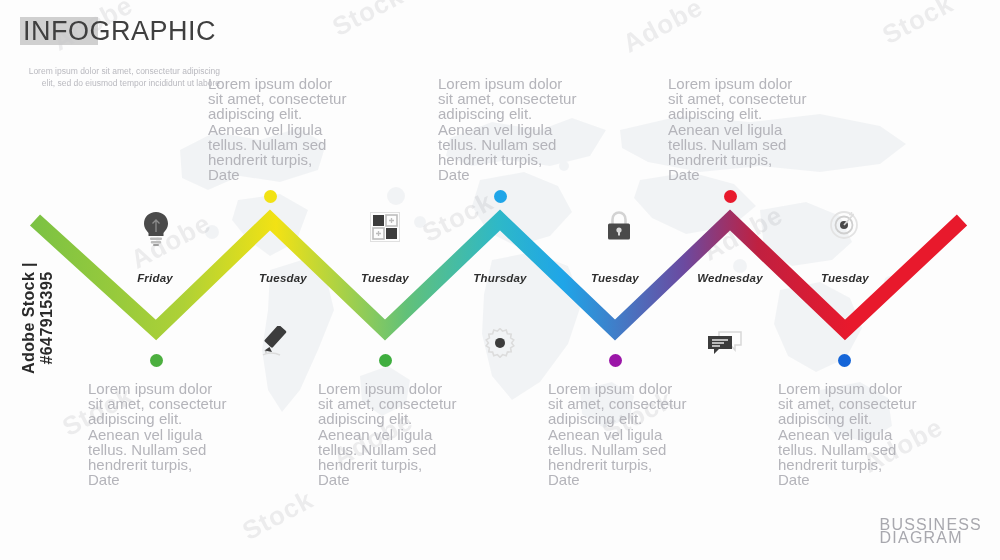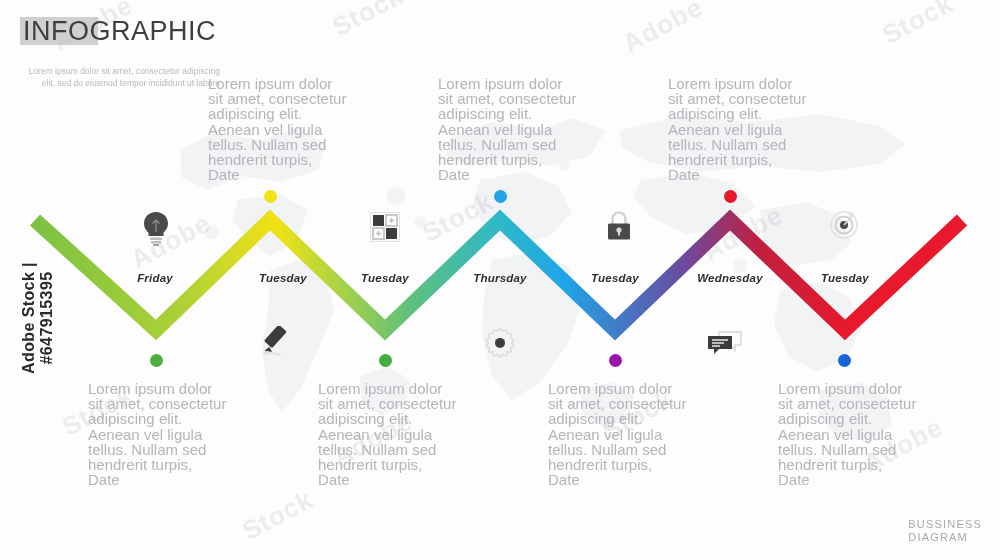--- a/index.html
+++ b/index.html
@@ -123,21 +123,21 @@
 
   
   .icon { position: absolute; }
 
   
   #logo { position: absolute; right: 18px; bottom: 16px; display: flex; align-items: center; }
   #logo-word { font-size: 27px; font-weight: 700; letter-spacing: -0.5px; line-height: 28px; }
   #logo-word span { display: inline; }
   #logo-sub {
     margin-left: 9px;
-    font-size: 11px;
+    font-size: 16px;
     line-height: 13px;
     color: #a8a8ae;
     letter-spacing: 1.2px;
     text-align: left;
   }
 </style>
 </head>
 <body>
 
 <div id="stage">

